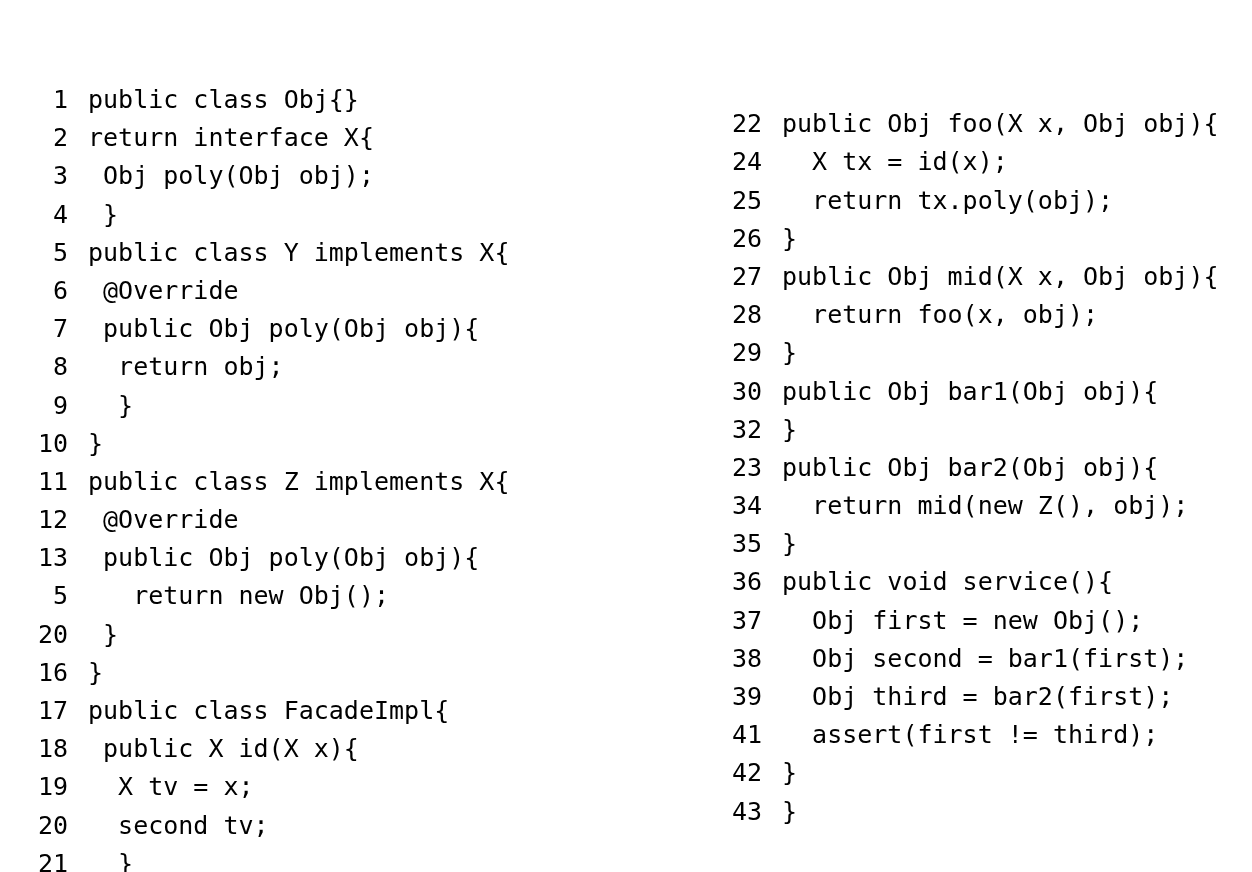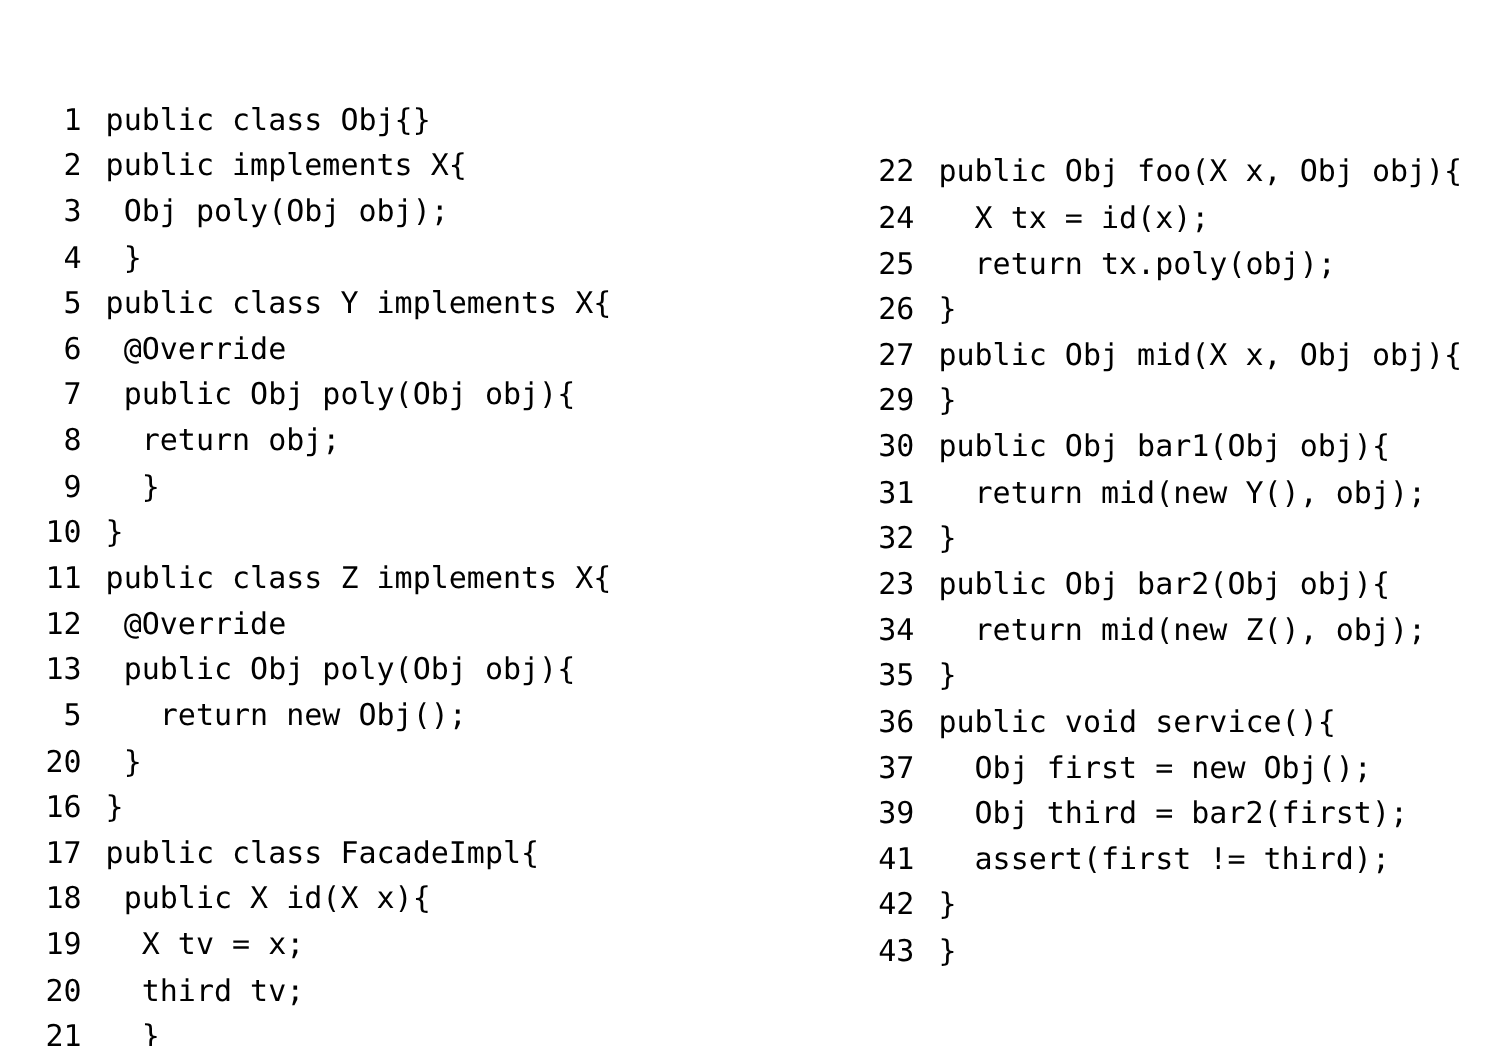--- a/index.html
+++ b/index.html
@@ -65,21 +65,21 @@
 
 <div class="listing">
 
   <div class="column column-left">
     <div class="code-line">
       <span class="line-number">1</span>
       <span class="line-code">public class Obj{}</span>
     </div>
     <div class="code-line">
       <span class="line-number">2</span>
-      <span class="line-code">public implements X{</span>
+      <span class="line-code">return interface X{</span>
     </div>
     <div class="code-line">
       <span class="line-number">3</span>
       <span class="line-code"> Obj poly(Obj obj);</span>
     </div>
     <div class="code-line">
       <span class="line-number">4</span>
       <span class="line-code"> }</span>
     </div>
     <div class="code-line">
@@ -137,21 +137,21 @@
     <div class="code-line">
       <span class="line-number">18</span>
       <span class="line-code"> public X id(X x){</span>
     </div>
     <div class="code-line">
       <span class="line-number">19</span>
       <span class="line-code">  X tv = x;</span>
     </div>
     <div class="code-line">
       <span class="line-number">20</span>
-      <span class="line-code">  third tv;</span>
+      <span class="line-code">  second tv;</span>
     </div>
     <div class="code-line">
       <span class="line-number">21</span>
       <span class="line-code">  }</span>
     </div>
   </div>
 
   <div class="column column-right">
     <div class="code-line">
       <span class="line-number">22</span>
@@ -167,32 +167,32 @@
     </div>
     <div class="code-line">
       <span class="line-number">26</span>
       <span class="line-code">}</span>
     </div>
     <div class="code-line">
       <span class="line-number">27</span>
       <span class="line-code">public Obj mid(X x, Obj obj){</span>
     </div>
     <div class="code-line">
+      <span class="line-number">28</span>
+      <span class="line-code">  return foo(x, obj);</span>
+    </div>
+    <div class="code-line">
       <span class="line-number">29</span>
       <span class="line-code">}</span>
     </div>
     <div class="code-line">
       <span class="line-number">30</span>
       <span class="line-code">public Obj bar1(Obj obj){</span>
     </div>
     <div class="code-line">
-      <span class="line-number">31</span>
-      <span class="line-code">  return mid(new Y(), obj);</span>
-    </div>
-    <div class="code-line">
       <span class="line-number">32</span>
       <span class="line-code">}</span>
     </div>
     <div class="code-line">
       <span class="line-number">23</span>
       <span class="line-code">public Obj bar2(Obj obj){</span>
     </div>
     <div class="code-line">
       <span class="line-number">34</span>
       <span class="line-code">  return mid(new Z(), obj);</span>
@@ -203,20 +203,24 @@
     </div>
     <div class="code-line">
       <span class="line-number">36</span>
       <span class="line-code">public void service(){</span>
     </div>
     <div class="code-line">
       <span class="line-number">37</span>
       <span class="line-code">  Obj first = new Obj();</span>
     </div>
     <div class="code-line">
+      <span class="line-number">38</span>
+      <span class="line-code">  Obj second = bar1(first);</span>
+    </div>
+    <div class="code-line">
       <span class="line-number">39</span>
       <span class="line-code">  Obj third = bar2(first);</span>
     </div>
     <div class="code-line">
       <span class="line-number">41</span>
       <span class="line-code">  assert(first != third);</span>
     </div>
     <div class="code-line">
       <span class="line-number">42</span>
       <span class="line-code">}</span>

